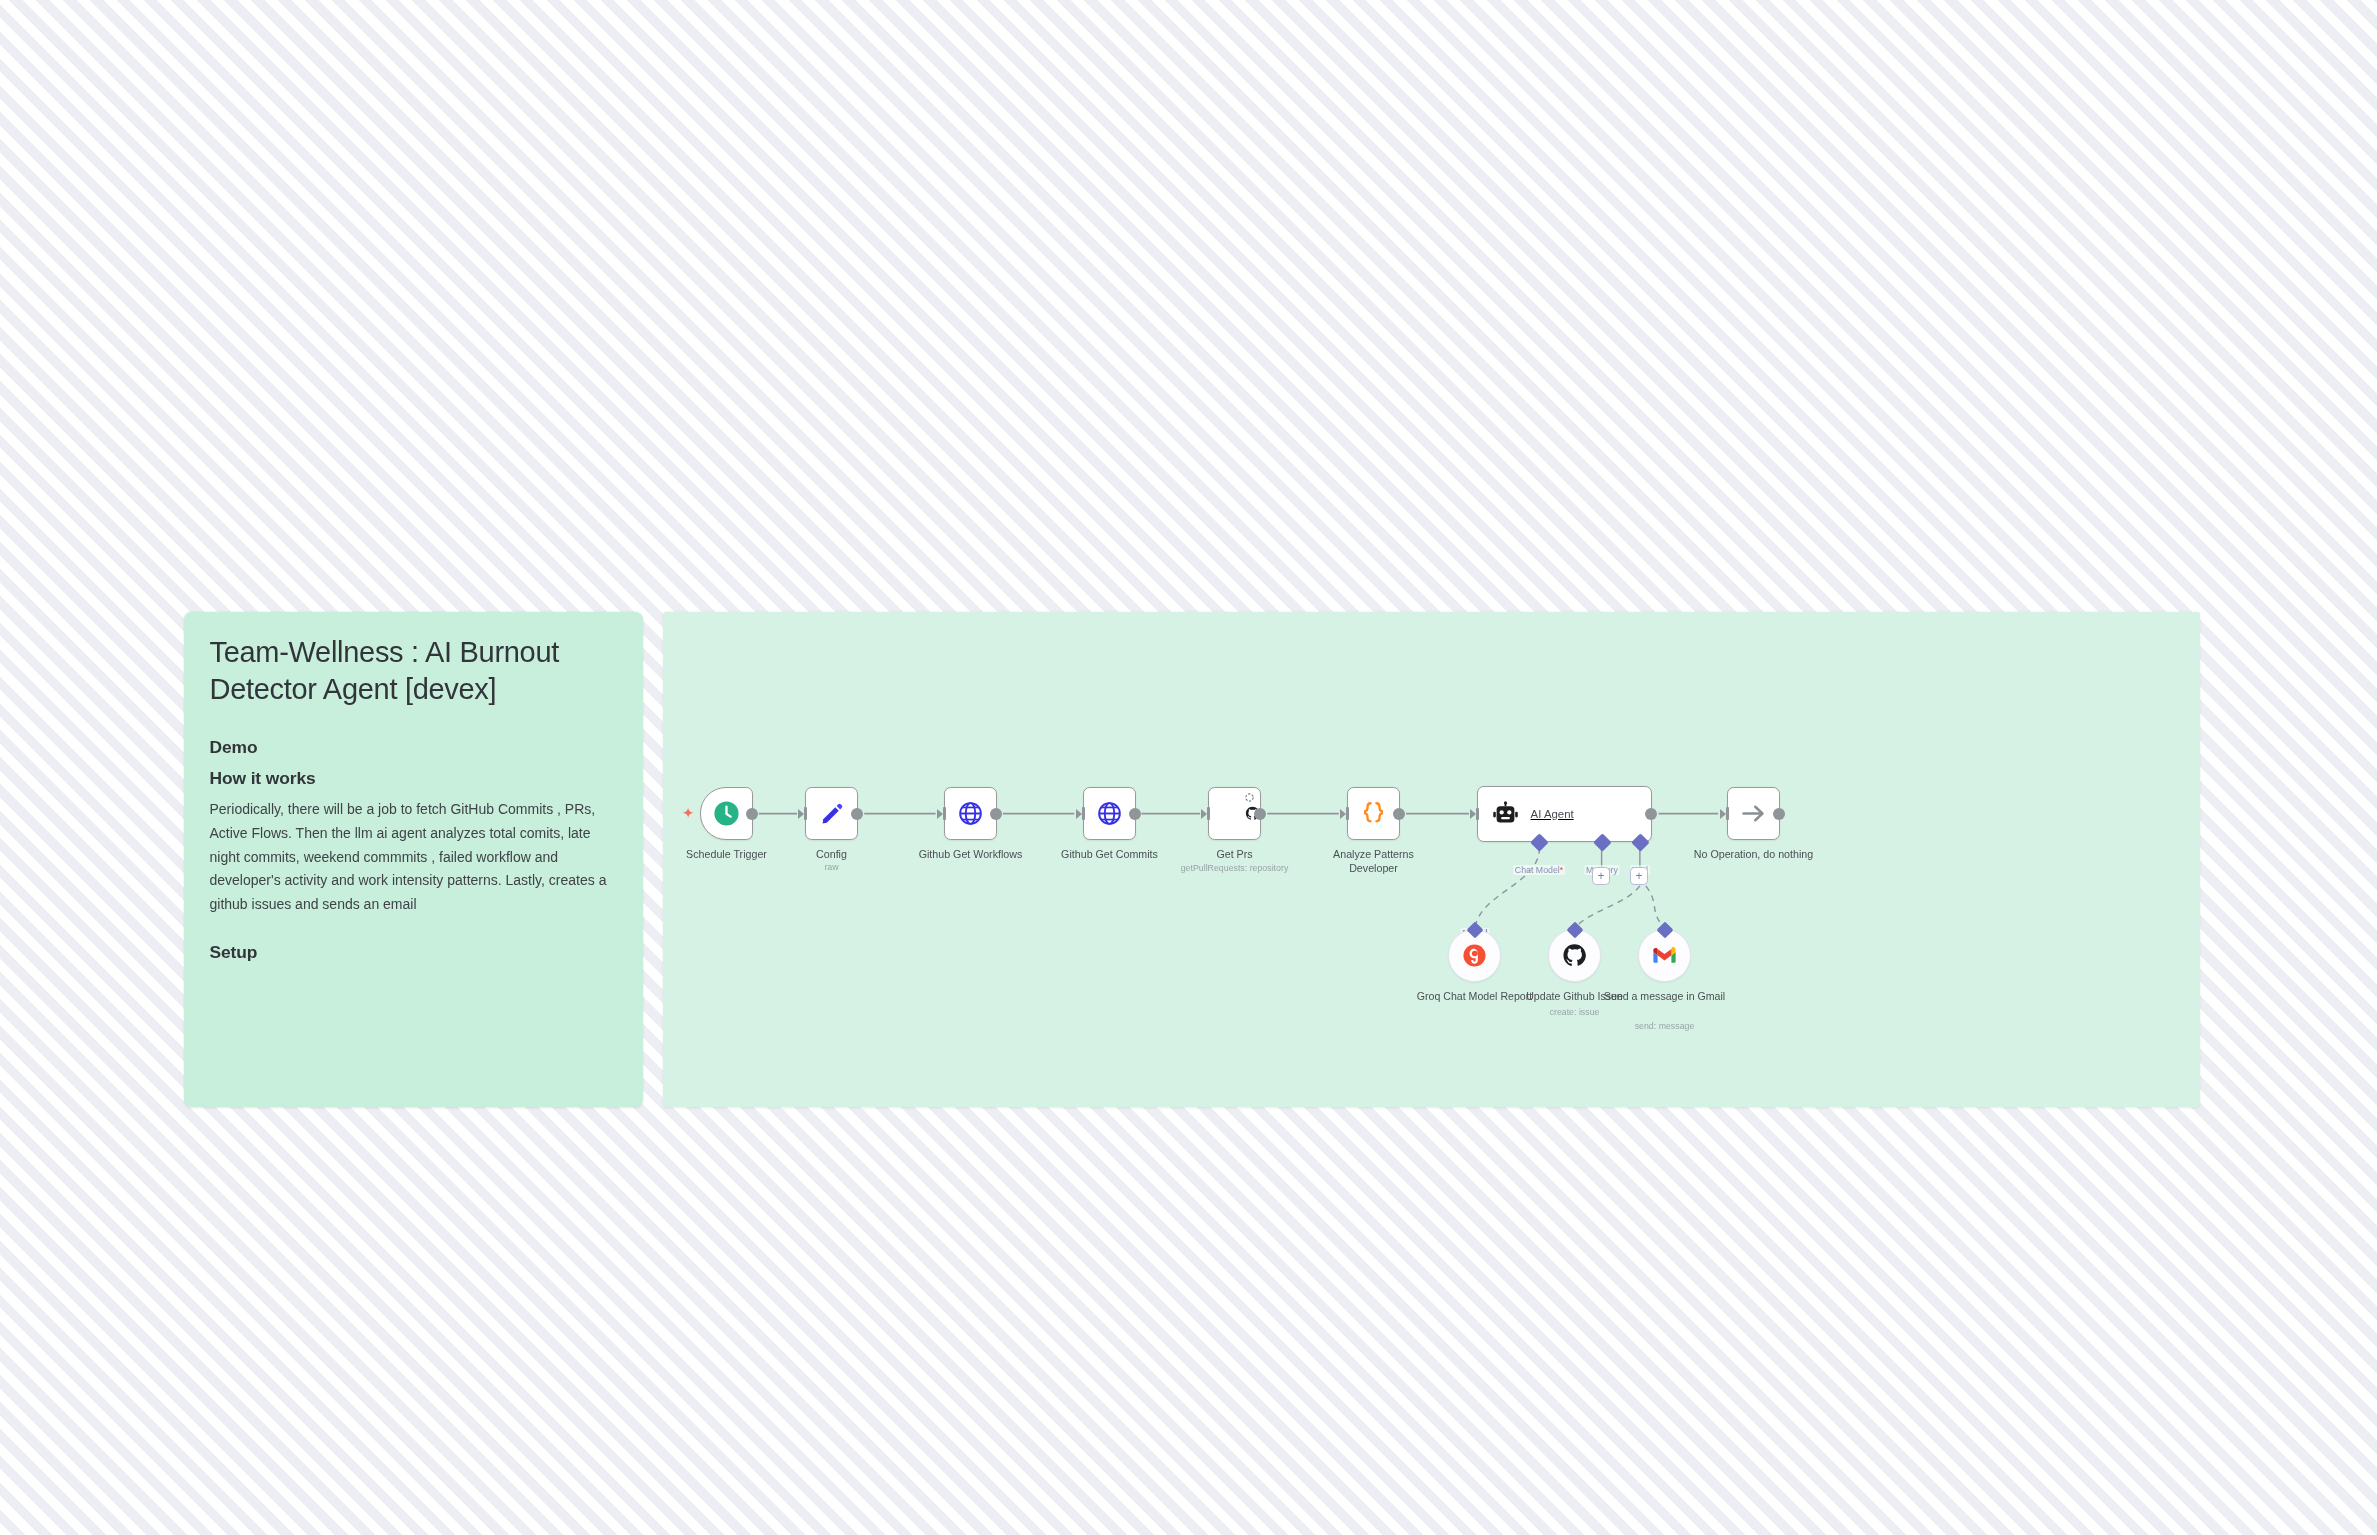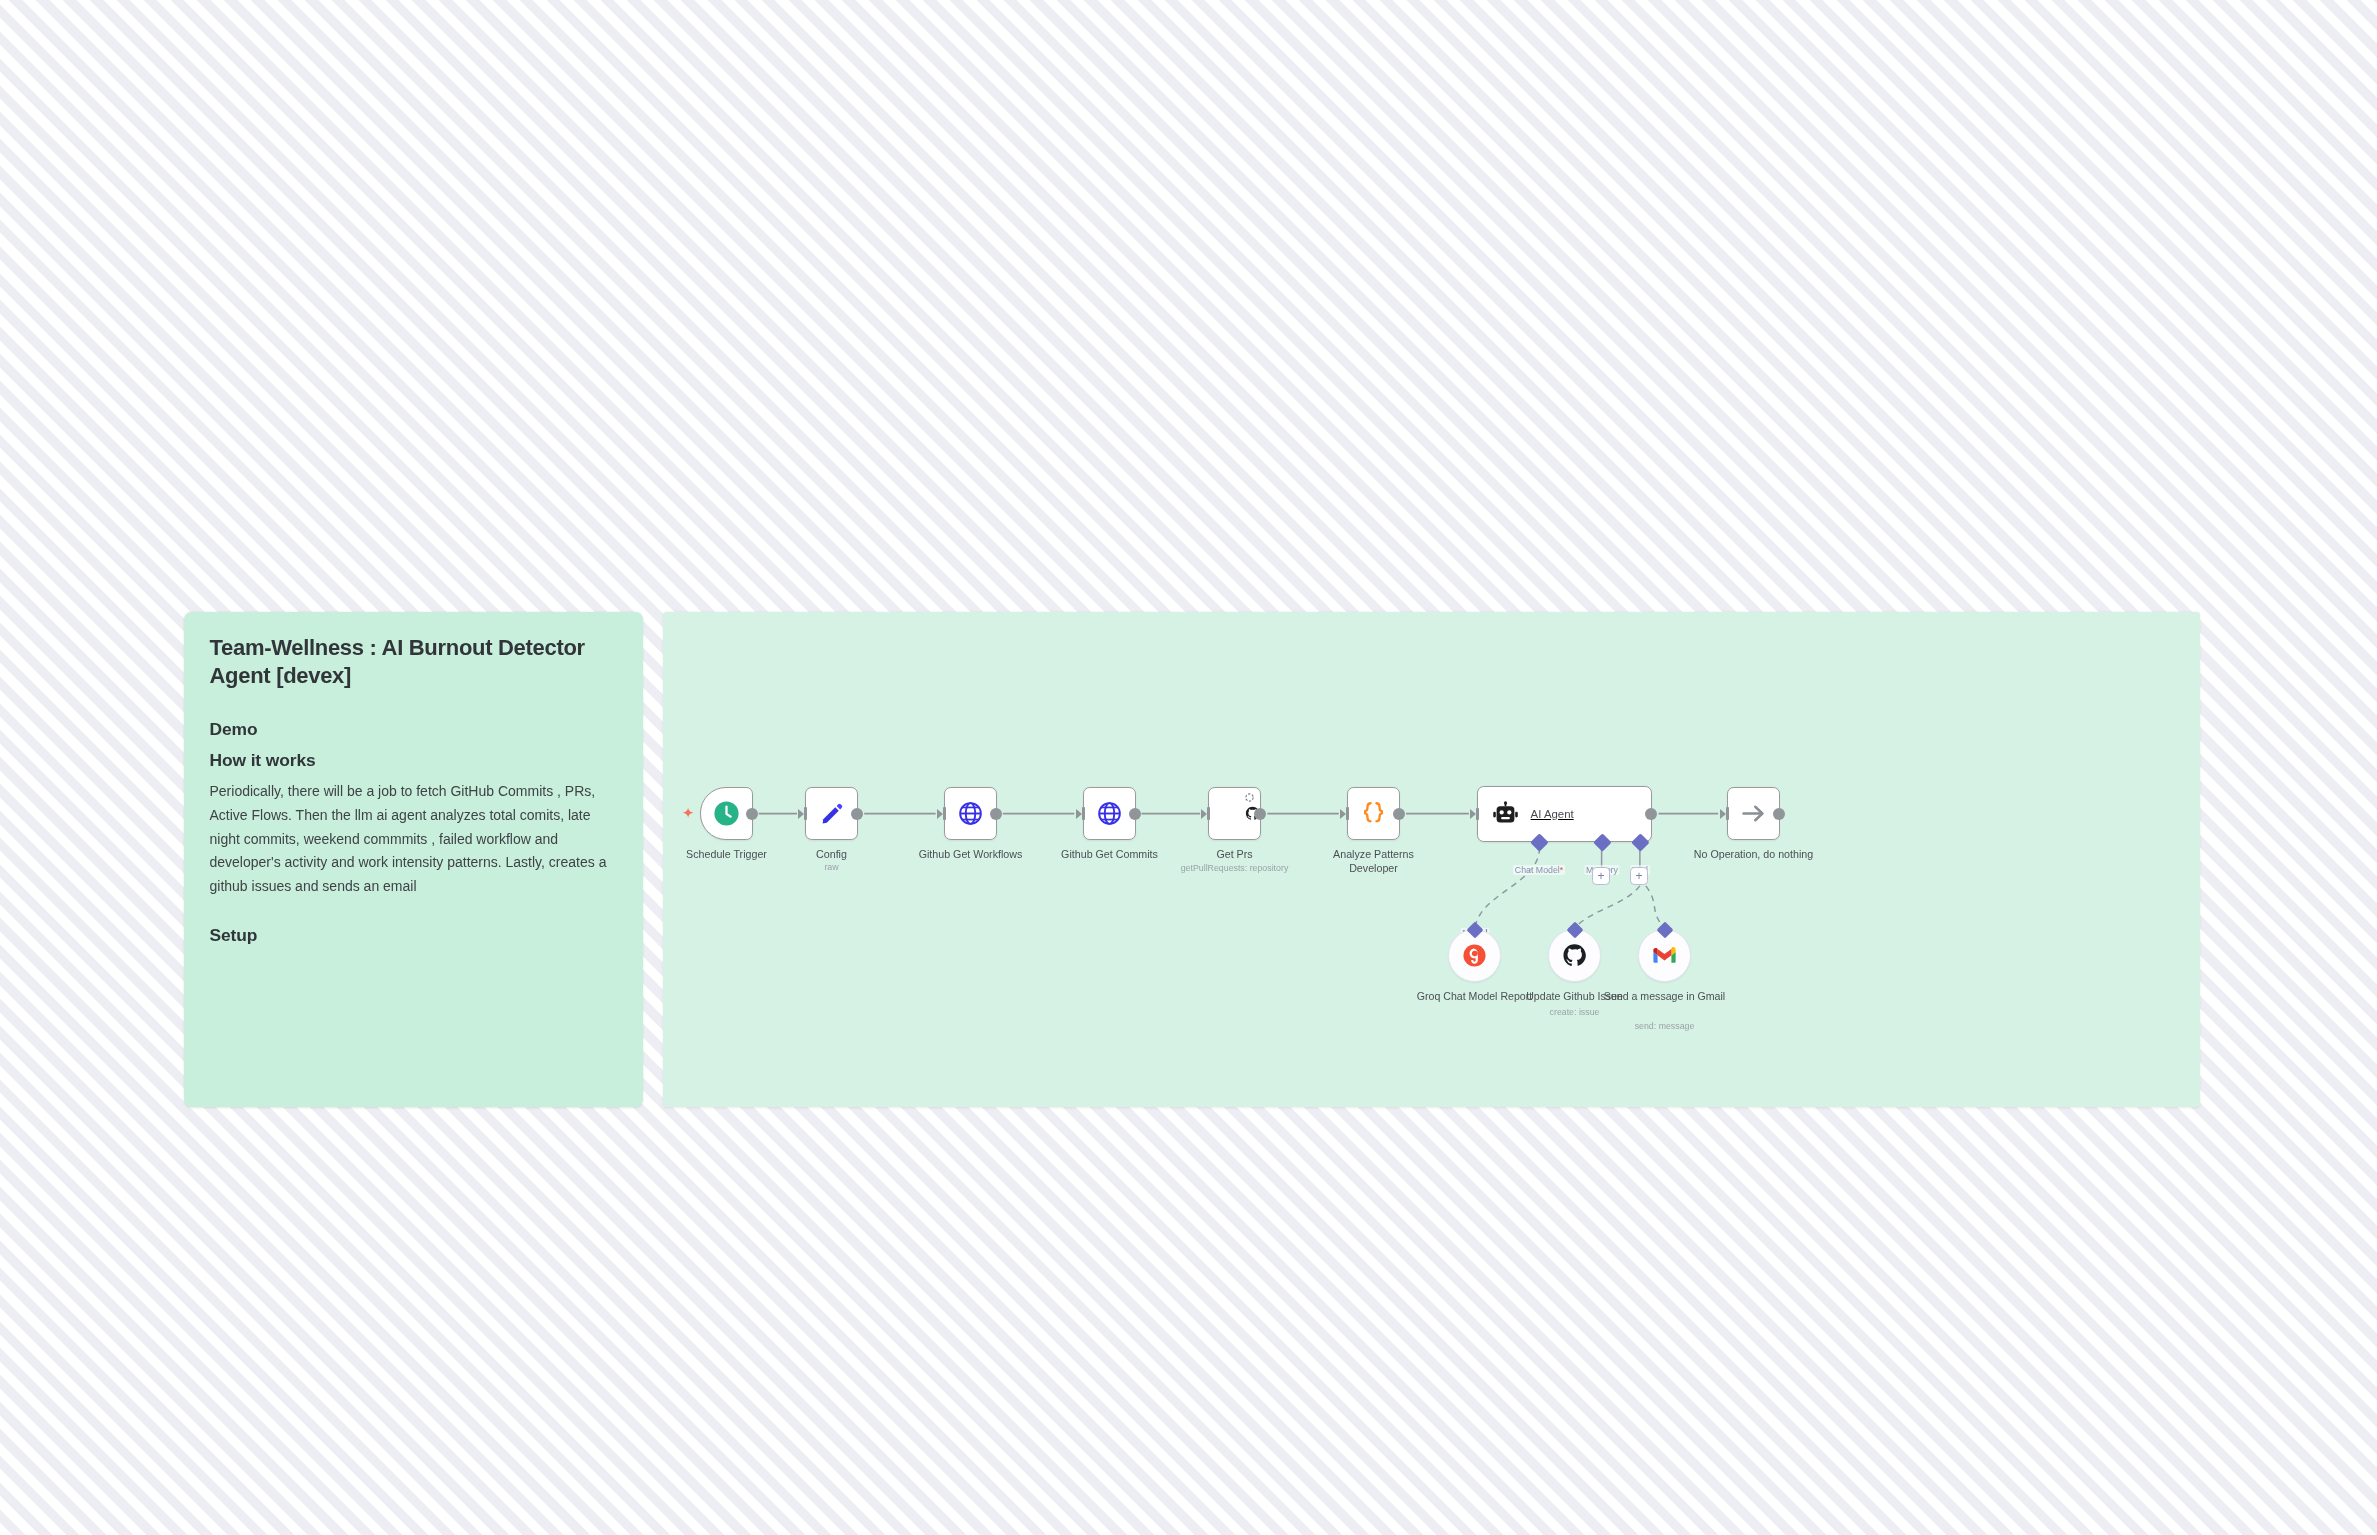--- a/index.html
+++ b/index.html
@@ -25,22 +25,22 @@
     position: absolute;
     left: 184px; top: 612px;
     width: 459px; height: 495px;
     background: #c8efdb;
     border-radius: 7.7px;
     box-shadow: 0 0.9px 2.6px rgba(0,0,0,0.10);
     padding: 22px 25.5px 0 25.5px;
     color: #3b3b3b;
   }
   #sticky-note .note-title {
-    font-size: 22px;
-    font-weight: bold;
+    font-size: 29px;
+    font-weight: normal;
     line-height: 1.28;
     letter-spacing: -0.3px;
     color: #31353a;
     margin: 0 0 29px 0;
   }
   #sticky-note h3 {
     font-size: 17.4px;
     font-weight: bold;
     color: #31353a;
     margin: 0 0 9.4px 0;

